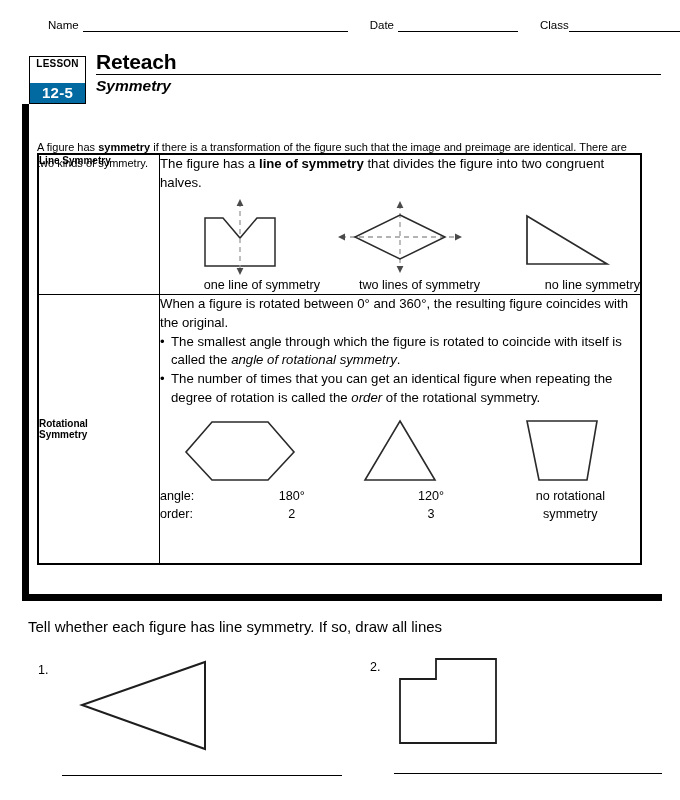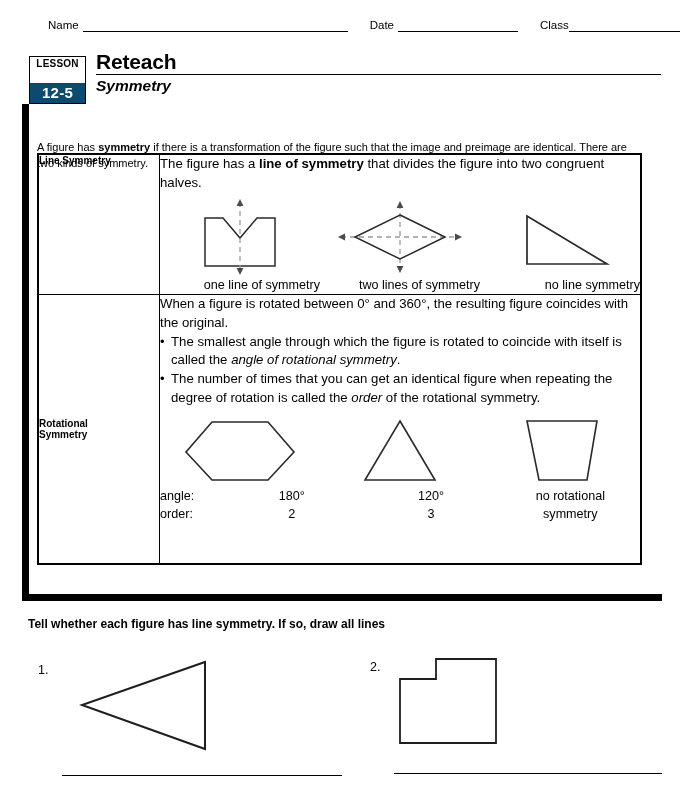--- a/index.html
+++ b/index.html
@@ -51,21 +51,21 @@
   .badge-top {
     font-size: 10px;
     letter-spacing: .2px;
     padding: 2px 0 14px 0;
     background: #fff;
     color: #000;
   }
   .badge-bottom {
     font-size: 15px;
     padding: 2px 0 3px 0;
-    background: #0c4a6e;
+    background: #0369a1;
     color: #fff;
     letter-spacing: .3px;
   }
 
   .title-main {
     position: absolute;
     left: 96px;
     top: 50px;
     font-size: 21px;
     font-weight: bold;
@@ -202,22 +202,22 @@
   }
   .rot-vals { flex: 1 1 0; text-align: center; }
   .rot-vals.nosym { line-height: 1.3; }
 
   
   .ex-heading {
     position: absolute;
     left: 28px;
     top: 616px;
     width: 560px;
-    font-size: 12px;
-    font-weight: bold;
+    font-size: 15px;
+    font-weight: normal;
     line-height: 1.4;
   }
   .ex-num {
     position: absolute;
     font-size: 12.5px;
   }
   .ex-num-1 { left: 38px; top: 663px; }
   .ex-num-2 { left: 370px; top: 660px; }
 
   .answer-line {

